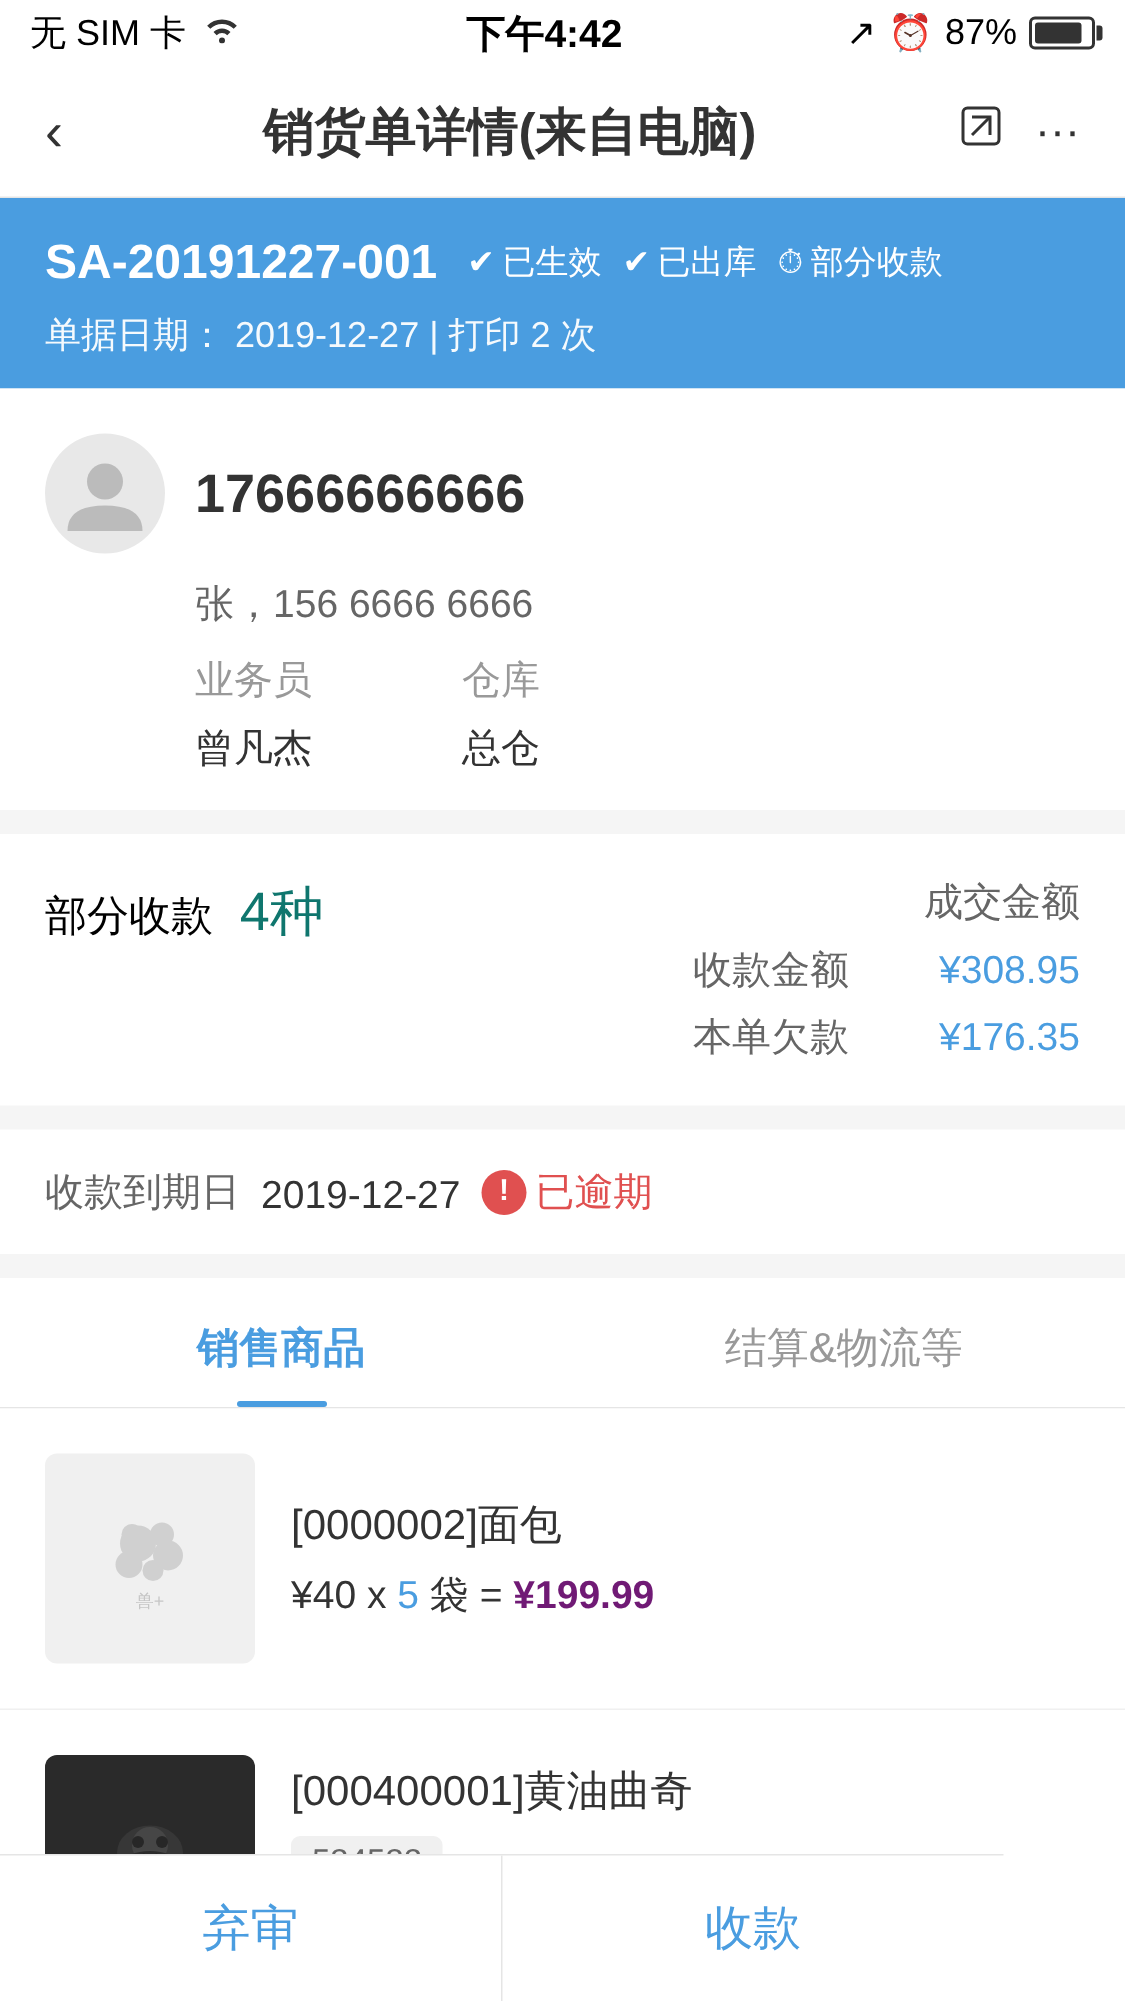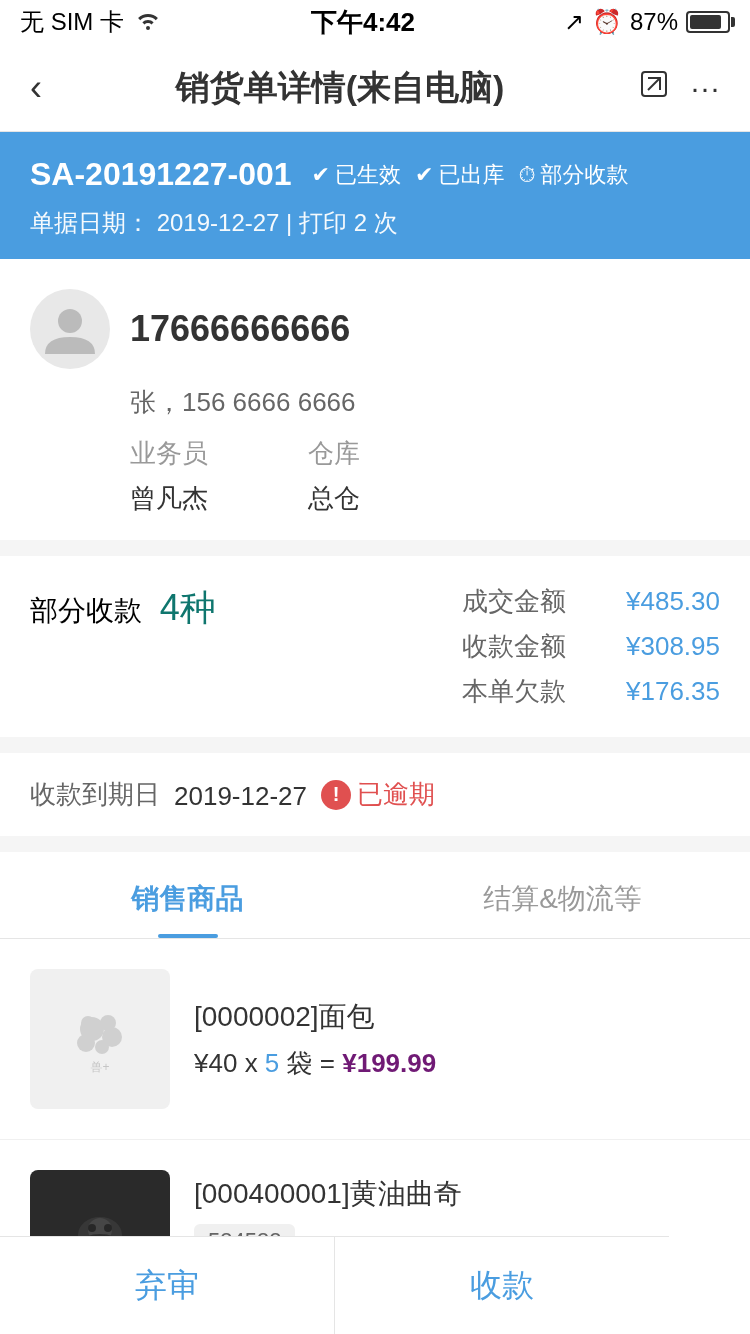--- a/index.html
+++ b/index.html
@@ -297,21 +297,20 @@
 </div>
 
 <div class="summary-section">
   <div>
     <span>部分收款</span>
     <span class="summary-left-value">4种</span>
   </div>
   <div class="summary-right">
     <div class="summary-row">
       <span class="summary-row-label">成交金额</span>
-      <span class="summary-row-value">¥485.30</span>
     </div>
     <div class="summary-row">
       <span class="summary-row-label">收款金额</span>
       <span class="summary-row-value">¥308.95</span>
     </div>
     <div class="summary-row">
       <span class="summary-row-label">本单欠款</span>
       <span class="summary-row-value">¥176.35</span>
     </div>
   </div>

